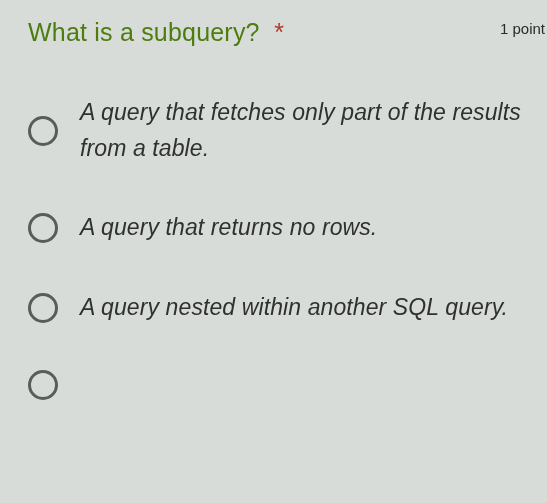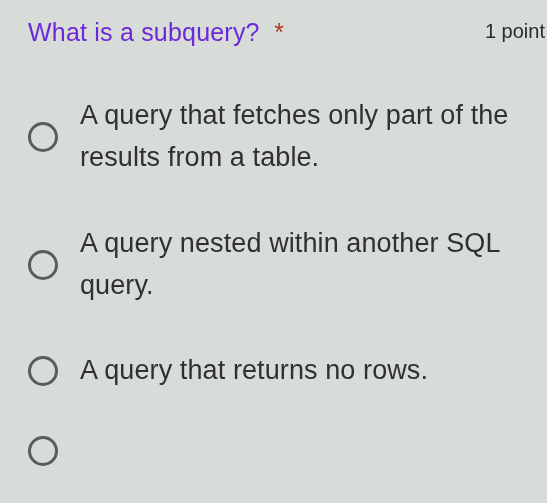--- a/index.html
+++ b/index.html
@@ -18,31 +18,31 @@
   }
   .question-header {
     display: flex;
     justify-content: space-between;
     align-items: flex-start;
     margin-bottom: 48px;
   }
   .question-text {
     font-size: 25px;
     font-weight: 500;
-    color: #6d28d9;
+    color: #4d7c0f;
     letter-spacing: 0.2px;
   }
   .required-mark {
     color: #b03a2e;
     font-size: 25px;
     margin-left: 10px;
     font-weight: 400;
   }
   .points {
-    font-size: 20px;
+    font-size: 15px;
     color: #2a2b2a;
     margin-top: 2px;
     margin-right: -6px;
     text-align: right;
   }
   .options {
     display: flex;
     flex-direction: column;
     gap: 44px;
     padding-left: 0px;
@@ -55,24 +55,25 @@
   .radio {
     width: 30px;
     height: 30px;
     min-width: 30px;
     border: 3px solid #5a5c5a;
     border-radius: 50%;
     background: transparent;
     flex-shrink: 0;
   }
   .option-label {
-    font-size: 27px;
+    font-size: 23px;
     color: #2f302f;
     line-height: 1.55;
     letter-spacing: 0.1px;
+    font-style: italic;
   }
 </style>
 </head>
 <body>
 
 <div class="question-header">
   <div>
     <span class="question-text">What is a subquery?</span>
     <span class="required-mark">*</span>
   </div>
@@ -81,25 +82,25 @@
 
 <div class="options">
 
   <div class="option">
     <div class="radio"></div>
     <div class="option-label">A query that fetches only part of the results from a table.</div>
   </div>
 
   <div class="option">
     <div class="radio"></div>
-    <div class="option-label">A query nested within another SQL query.</div>
+    <div class="option-label">A query that returns no rows.</div>
   </div>
 
   <div class="option">
     <div class="radio"></div>
-    <div class="option-label">A query that returns no rows.</div>
+    <div class="option-label">A query nested within another SQL query.</div>
   </div>
 
   <div class="option">
     <div class="radio"></div>
   </div>
 
 </div>
 
 </body></html>

